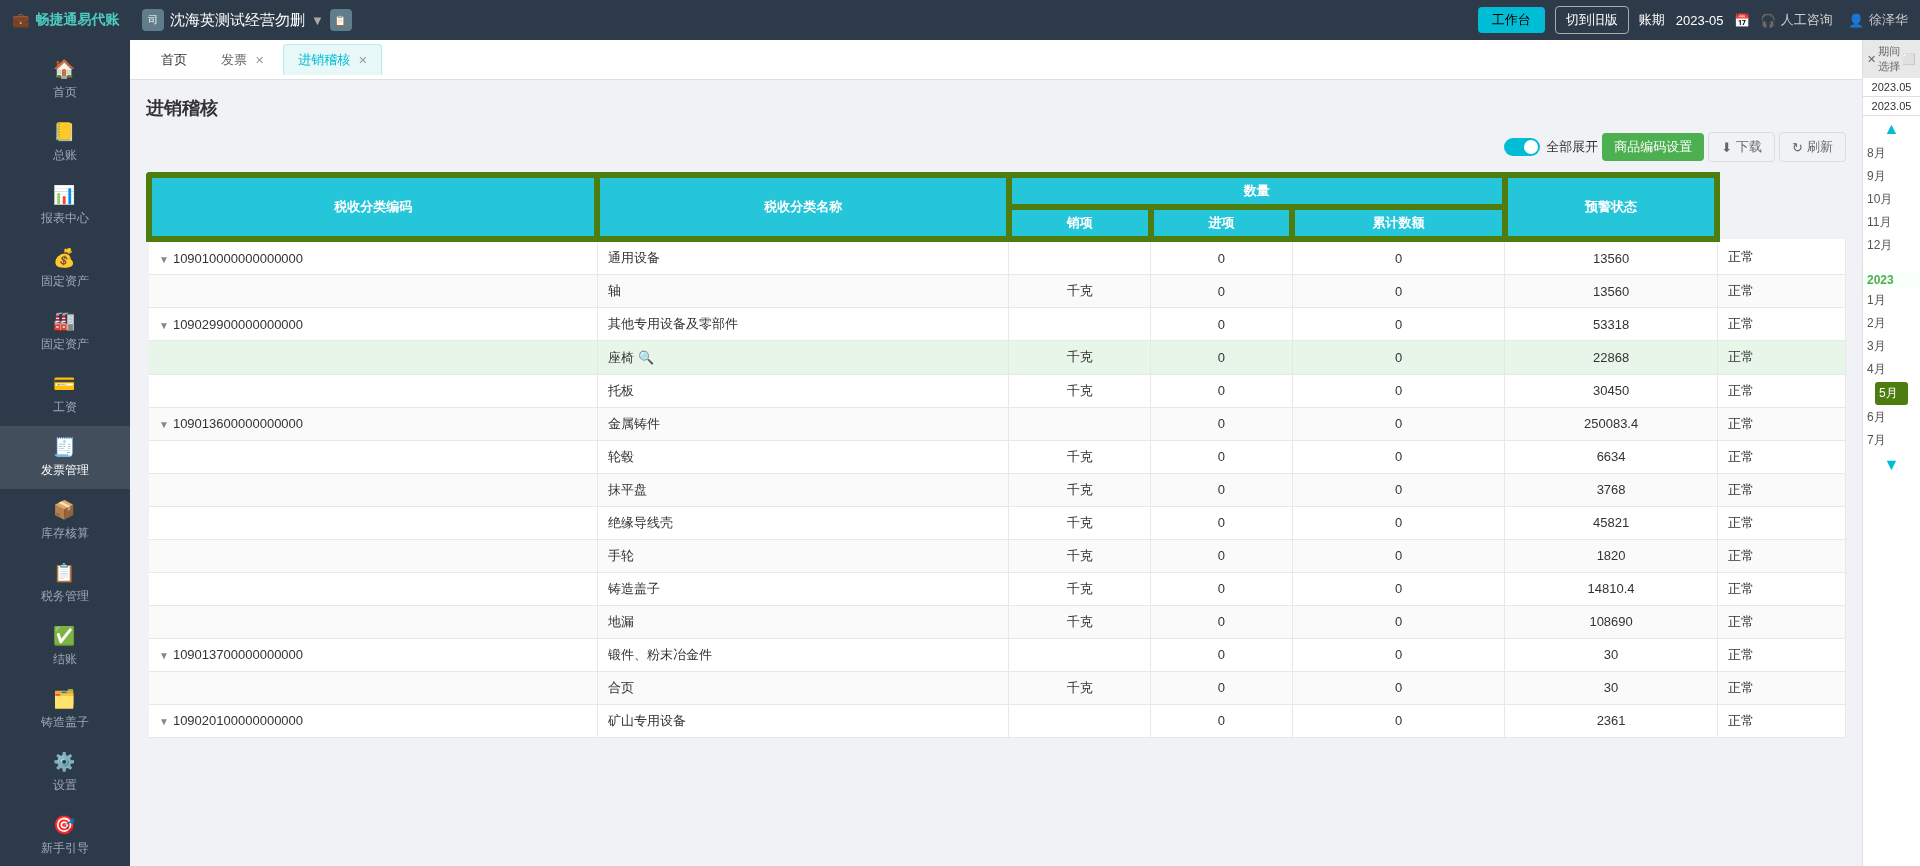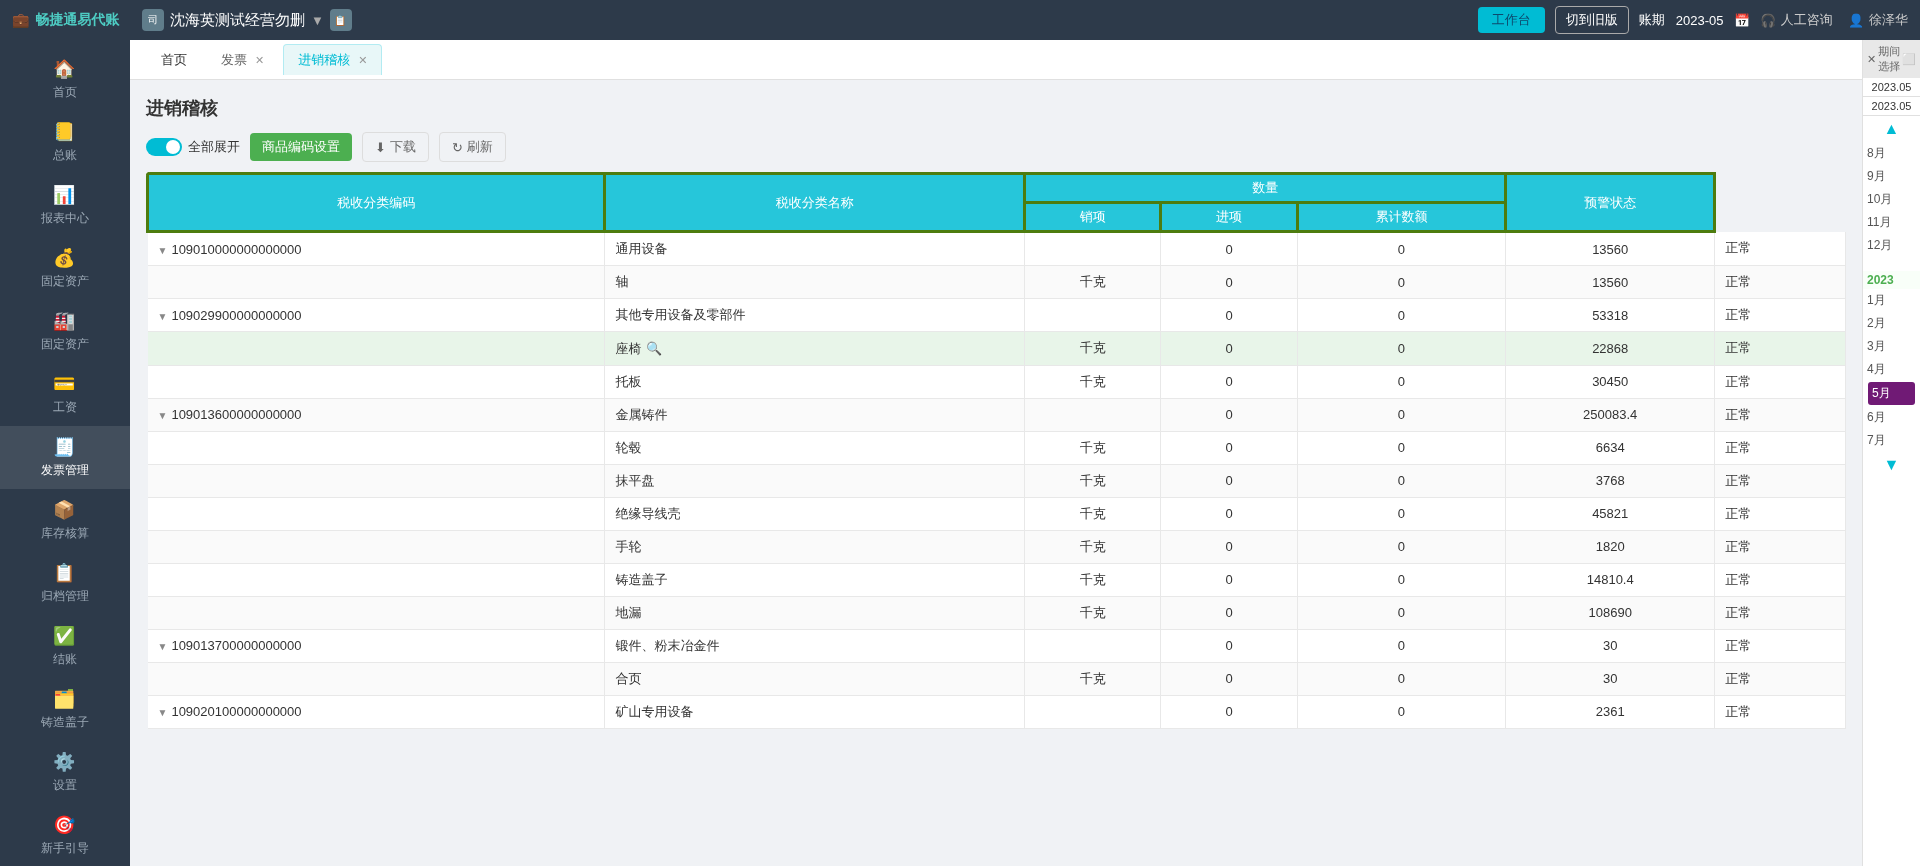--- a/index.html
+++ b/index.html
@@ -8,21 +8,21 @@
     
     .topbar {
       display: flex; align-items: center; height: 40px;
       background: #2d3a4a; padding: 0 12px; gap: 10px; color: #fff;
     }
     .topbar-logo { display: flex; align-items: center; gap: 6px; font-size: 14px; font-weight: bold; color: #4ecdc4; min-width: 120px; }
     .topbar-company { display: flex; align-items: center; gap: 6px; flex: 1; }
     .topbar-company-name { color: #fff; font-size: 15px; }
     .topbar-company-arrow { color: #aaa; cursor: pointer; }
     .topbar-actions { display: flex; align-items: center; gap: 10px; }
-    .btn-workbench { background: #00bcd4; color: #0c4a6e; border: none; border-radius: 4px; padding: 4px 14px; cursor: pointer; font-size: 13px; }
+    .btn-workbench { background: #00bcd4; color: #000000; border: none; border-radius: 4px; padding: 4px 14px; cursor: pointer; font-size: 13px; }
     .btn-switch { background: transparent; color: #fff; border: 1px solid #aaa; border-radius: 4px; padding: 4px 10px; cursor: pointer; font-size: 13px; }
     .topbar-period { color: #fff; font-size: 13px; display: flex; align-items: center; gap: 11px; }
     .topbar-right { display: flex; align-items: center; gap: 16px; margin-left: auto; }
     .topbar-service { display: flex; align-items: center; gap: 4px; color: #ccc; font-size: 13px; cursor: pointer; }
     .topbar-user { display: flex; align-items: center; gap: 4px; color: #ccc; font-size: 13px; cursor: pointer; }
 
     
     .main-layout { display: flex; height: calc(100vh - 40px); }
 
     
@@ -39,50 +39,50 @@
     .tab-item { display: flex; align-items: center; gap: 6px; padding: 6px 14px; border-radius: 4px 4px 0 0; cursor: pointer; font-size: 13px; color: #666; border: 1px solid transparent; border-bottom: none; }
     .tab-item.home { color: #333; }
     .tab-item.active { background: #e8f7f8; border-color: #b2ebf2; color: #00bcd4; }
     .tab-close { color: #999; font-size: 11px; cursor: pointer; margin-left: 2px; }
 
     
     .page-content { flex: 1; padding: 16px; overflow: hidden; display: flex; flex-direction: column; }
     .page-title { font-size: 18px; font-weight: bold; color: #333; margin-bottom: 12px; }
 
     
-    .toolbar { display: flex; align-items: center; justify-content: flex-start; gap: 10px; margin-bottom: 10px; }
+    .toolbar { display: flex; align-items: center; justify-content: flex-end; gap: 4px; margin-bottom: 10px; }
     .toggle-label { display: flex; align-items: center; gap: 6px; font-size: 13px; color: #333; }
     .toggle-switch { position: relative; width: 36px; height: 18px; }
     .toggle-slider { position: absolute; top: 0; left: 0; right: 0; bottom: 0; background: #00bcd4; border-radius: 10px; cursor: pointer; }
     .toggle-slider::before { content: ''; position: absolute; width: 14px; height: 14px; border-radius: 50%; background: white; top: 2px; right: 2px; }
     .btn-product-code { background: #4caf50; color: #fff; border: none; border-radius: 4px; padding: 5px 12px; cursor: pointer; font-size: 13px; }
     .btn-download { background: transparent; color: #666; border: 1px solid #ddd; border-radius: 4px; padding: 5px 12px; cursor: pointer; font-size: 13px; display: flex; align-items: center; gap: 4px; }
     .btn-refresh { background: transparent; color: #666; border: 1px solid #ddd; border-radius: 4px; padding: 5px 12px; cursor: pointer; font-size: 13px; display: flex; align-items: center; gap: 4px; }
 
     
     .table-wrapper { flex: 1; overflow: auto; border-radius: 4px; }
     table { width: 100%; border-collapse: collapse; }
     thead tr { background: #26c6da; }
-    thead th { color: #fff; font-weight: normal; padding: 4px 10px; text-align: center; border: 3px solid #4d7c0f; font-size: 13px; }
+    thead th { color: #fff; font-weight: bold; padding: 4px 10px; text-align: center; border: 6px solid #4d7c0f; font-size: 13px; }
     thead .sub-header { background: #26c6da; }
     tbody tr { background: #fff; }
     tbody tr:nth-child(even) { background: #fafafa; }
     tbody tr.highlighted { background: #e8f5e9; }
     tbody td { padding: 7px 10px; border-bottom: 1px solid #e8e8e8; border-right: 1px solid #e8e8e8; font-size: 13px; color: #333; }
     tbody td.center { text-align: center; }
     .expand-icon { color: #888; margin-right: 4px; font-size: 10px; cursor: pointer; }
     .nav-arrow { text-align: center; padding: 4px 0; color: #00bcd4; cursor: pointer; font-size: 16px; }
 
     .layout-right { display: flex; position: relative; }
 
     
     .period-panel { width: 58px; background: #fff; border-left: 1px solid #e0e0e0; display: flex; flex-direction: column; font-size: 12px; overflow: hidden; }
     .period-panel-header { background: #e8e8e8; text-align: center; padding: 6px 2px; font-size: 11px; color: #666; display: flex; align-items: center; justify-content: space-between; padding: 4px 4px; }
     .period-row { display: flex; align-items: center; padding: 3px 4px; cursor: pointer; color: #555; }
-    .period-row.active-month { background: #701a75; color: #fff; border-radius: 3px; margin: 1px 5px; padding: 3px 4px; }
+    .period-row.active-month { background: #4d7c0f; color: #fff; border-radius: 3px; margin: 1px 12px; padding: 3px 4px; }
     .period-row.year-marker { color: #4caf50; font-weight: bold; background: #f9fff9; padding: 2px 4px; margin-top: 14px; }
 
     .company-icon { width: 22px; height: 22px; background: #607d8b; border-radius: 4px; display: flex; align-items: center; justify-content: center; color: #fff; font-size: 10px; cursor: pointer; }
 
     .search-icon-cell { display: inline-flex; align-items: center; justify-content: center; width: 18px; height: 18px; color: #aaa; cursor: pointer; }
   </style>
 </head>
 <body>
 
 <div class="topbar">
@@ -147,21 +147,21 @@
     <div class="sidebar-item active">
       <span class="sidebar-icon">🧾</span>
       <span>发票管理</span>
     </div>
     <div class="sidebar-item">
       <span class="sidebar-icon">📦</span>
       <span>库存核算</span>
     </div>
     <div class="sidebar-item">
       <span class="sidebar-icon">📋</span>
-      <span>归档管理</span>
+      <span>税务管理</span>
     </div>
     <div class="sidebar-item">
       <span class="sidebar-icon">✅</span>
       <span>结账</span>
     </div>
     <div class="sidebar-item">
       <span class="sidebar-icon">🗂️</span>
       <span>铸造盖子</span>
     </div>
     <div class="sidebar-item">

